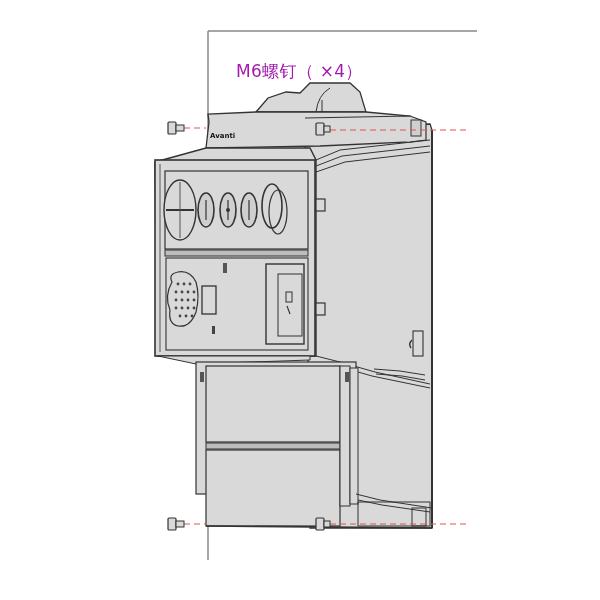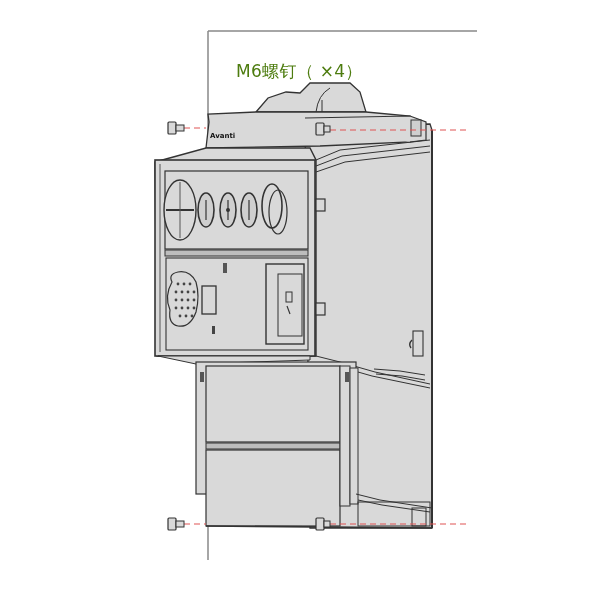--- a/index.html
+++ b/index.html
@@ -1,19 +1,19 @@
 <!DOCTYPE html>
 <html><head>
   <meta charset="utf-8">
   <style>
     html, body { margin: 0; padding: 0; background: #ffffff; }
     body { width: 600px; height: 600px; position: relative; overflow: hidden; font-family: "DejaVu Sans", sans-serif; }
     .caption {
       position: absolute; left: 236px; top: 60px;
-      font-family: "DejaVu Sans", sans-serif; font-size: 17px; color: #4d7c0f;
+      font-family: "DejaVu Sans", sans-serif; font-size: 17px; color: #a21caf;
       letter-spacing: 0.3px; white-space: nowrap;
     }
     svg { position: absolute; left: 0; top: 0; }
     .brand { font-family: "DejaVu Sans", sans-serif; font-size: 7px; font-weight: bold; fill: #111111; }
   </style>
 </head>
 <body>
 
 <div class="caption">M6螺钉（ ×4）</div>
 

